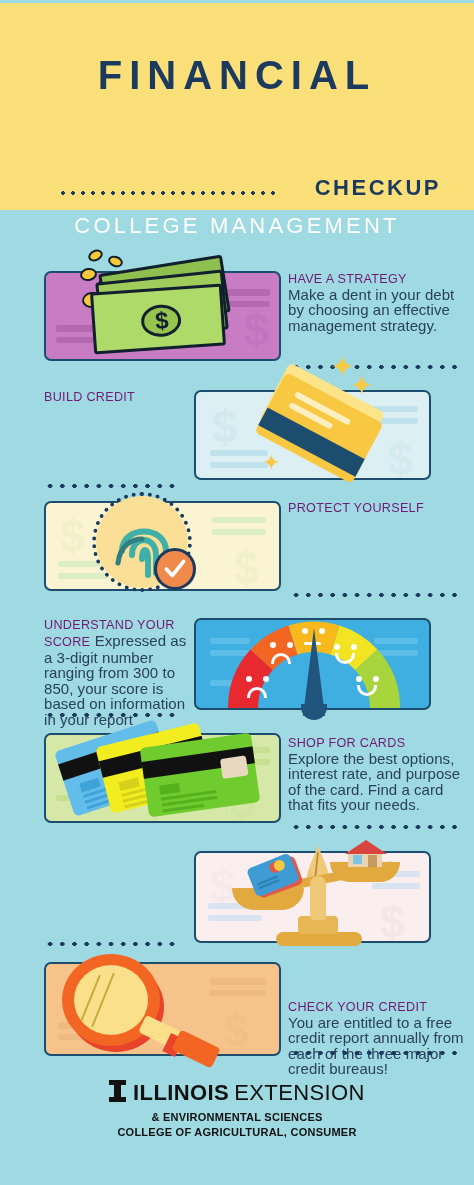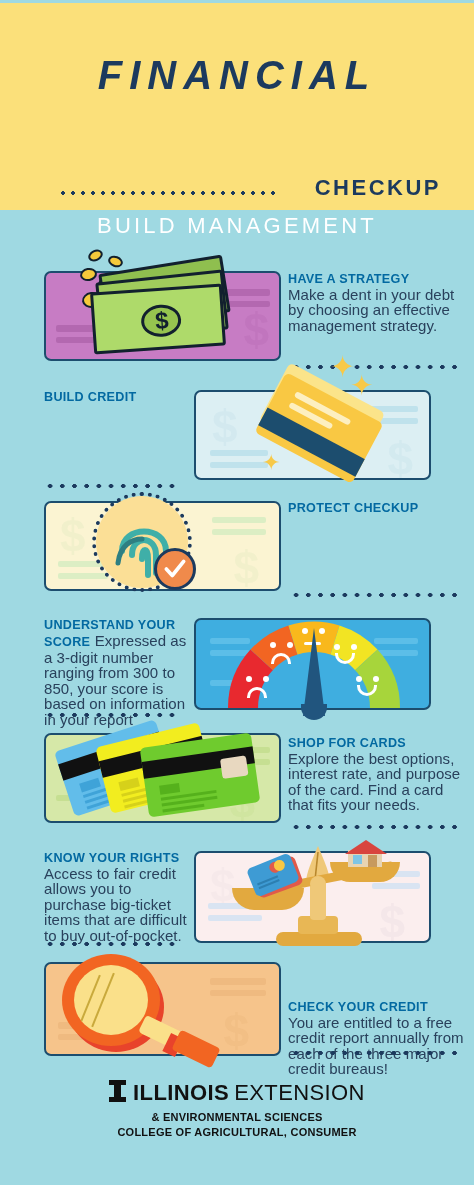--- a/index.html
+++ b/index.html
@@ -20,21 +20,20 @@
   
   .header {
     position:absolute; left:0; top:3px; width:474px; height:207px;
     background:#FBE07A;
   }
   .title-1 {
     position:absolute; left:0; top:50px; width:474px;
     text-align:center;
     font-size:40px; font-weight:bold; color:#1C3A5E;
     letter-spacing:7px;
-    font-style:italic;
   }
   .title-2 {
     position:absolute; left:0; top:110px; width:474px;
     text-align:center;
     font-size:40px; font-weight:bold; color:#1C3A5E;
     letter-spacing:7px;
   }
   .title-3 {
     position:absolute; right:33px; top:172px;
     font-size:22px; font-weight:bold; color:#1C3A5E;
@@ -54,21 +53,21 @@
 
   
   .panel {
     position:absolute;
     border:2.5px solid #1C4D6E;
     border-radius:7px;
     overflow:hidden;
   }
   .txtblock { position:absolute; }
   .txtblock .head {
-    font-size:12.6px; font-weight:bold; color:#0369a1;
+    font-size:12.6px; font-weight:normal; color:#701a75;
     letter-spacing:.3px; line-height:15px;
   }
   .txtblock .body {
     font-size:15px; color:#29415C; line-height:15.4px;
     letter-spacing:.05px;
   }
   .dots {
     position:absolute; height:6px;
     background-image:radial-gradient(circle, #1C3A5E 2.1px, transparent 2.3px);
     background-size:12.2px 6px; background-repeat:repeat-x;
@@ -159,21 +158,21 @@
 </head>
 <body>
 
 <div class="poster">
 
   <div class="header">
     <div class="title-1">FINANCIAL</div>
     <div class="header-dots"></div>
     <div class="title-3">CHECKUP</div>
   </div>
-  <div class="subtitle-text">BUILD MANAGEMENT</div>
+  <div class="subtitle-text">COLLEGE MANAGEMENT</div>
 
   <div class="panel" style="left:44px; top:271px; width:237px; height:90px; background:#C77CC4;">
     <div class="rl" style="left:10px;top:52px;width:60px;height:7px;background:#B368B0;"></div>
     <div class="rl" style="left:10px;top:64px;width:44px;height:6px;background:#B368B0;"></div>
     <div class="rl" style="left:168px;top:16px;width:56px;height:7px;background:#B368B0;"></div>
     <div class="rl" style="left:168px;top:28px;width:56px;height:6px;background:#B368B0;"></div>
     <div class="wm-dollar" style="right:10px;top:30px;color:#B368B0;">$</div>
   </div>
 
   <div style="position:absolute;left:60px;top:250px;width:200px;height:125px;">
@@ -240,21 +239,21 @@
         <path d="M4 58 C6 40, 18 34, 28 34"></path>
       </g>
     </svg>
     <div style="position:absolute;left:62px;top:56px;width:42px;height:42px;border-radius:50%;background:#F08A4B;border:3.5px solid #1C3A5E;">
       <svg width="26" height="26" viewBox="0 0 24 24" style="position:absolute;left:5px;top:5px;">
         <path d="M4 12 L9.5 18 L20 5" fill="none" stroke="#ffffff" stroke-width="3.4" stroke-linecap="round" stroke-linejoin="round"></path>
       </svg>
     </div>
   </div>
   <div class="txtblock" style="left:288px; top:501px; width:176px;">
-    <div class="head">PROTECT CHECKUP</div>
+    <div class="head">PROTECT YOURSELF</div>
   </div>
   <div class="dots" style="left:290px; top:592px; width:170px;"></div>
 
   <div class="panel" style="left:194px; top:618px; width:237px; height:92px; background:#3FAEE0;">
     <div class="rl" style="left:14px;top:18px;width:40px;height:6px;background:#5CBEE8;"></div>
     <div class="rl" style="left:14px;top:30px;width:40px;height:6px;background:#5CBEE8;"></div>
     <div class="rl" style="left:14px;top:60px;width:44px;height:6px;background:#5CBEE8;"></div>
     <div class="rl" style="left:178px;top:18px;width:44px;height:6px;background:#5CBEE8;"></div>
     <div class="rl" style="left:178px;top:30px;width:44px;height:6px;background:#5CBEE8;"></div>
   </div>
@@ -377,24 +376,20 @@
 
     <div style="position:absolute;left:118px;top:0px;width:44px;height:26px;">
       <div style="position:absolute;left:4px;top:10px;width:34px;height:17px;background:#E8D4B2;"></div>
       <svg width="46" height="14" viewBox="0 0 46 14" style="position:absolute;left:-1px;top:0;">
           <path d="M2 14 L23 0 L44 14 Z" fill="#D8453E"></path>
         </svg>
       <div style="position:absolute;left:9px;top:15px;width:9px;height:9px;background:#7EC5E5;"></div>
       <div style="position:absolute;left:24px;top:15px;width:9px;height:12px;background:#C79A5E;"></div>
     </div>
   </div>
-  <div class="txtblock" style="left:44px; top:851px; width:148px;">
-    <div class="head">KNOW YOUR RIGHTS</div>
-    <div class="body">Access to fair credit allows you to purchase big-ticket items that are difficult to buy out-of-pocket.</div>
-  </div>
   <div class="dots" style="left:44px; top:941px; width:134px;"></div>
 
   <div class="panel" style="left:44px; top:962px; width:237px; height:94px; background:#F6C48B;">
     <div class="wm-dollar" style="right:30px;top:40px;color:#E8B377;">$</div>
     <div class="rl" style="left:12px;top:58px;width:46px;height:7px;background:#EFBA80;"></div>
     <div class="rl" style="left:12px;top:70px;width:46px;height:6px;background:#EFBA80;"></div>
     <div class="rl" style="left:164px;top:14px;width:56px;height:7px;background:#EFBA80;"></div>
     <div class="rl" style="left:164px;top:26px;width:56px;height:6px;background:#EFBA80;"></div>
   </div>
   <div style="position:absolute;left:62px;top:952px;width:190px;height:120px;">

